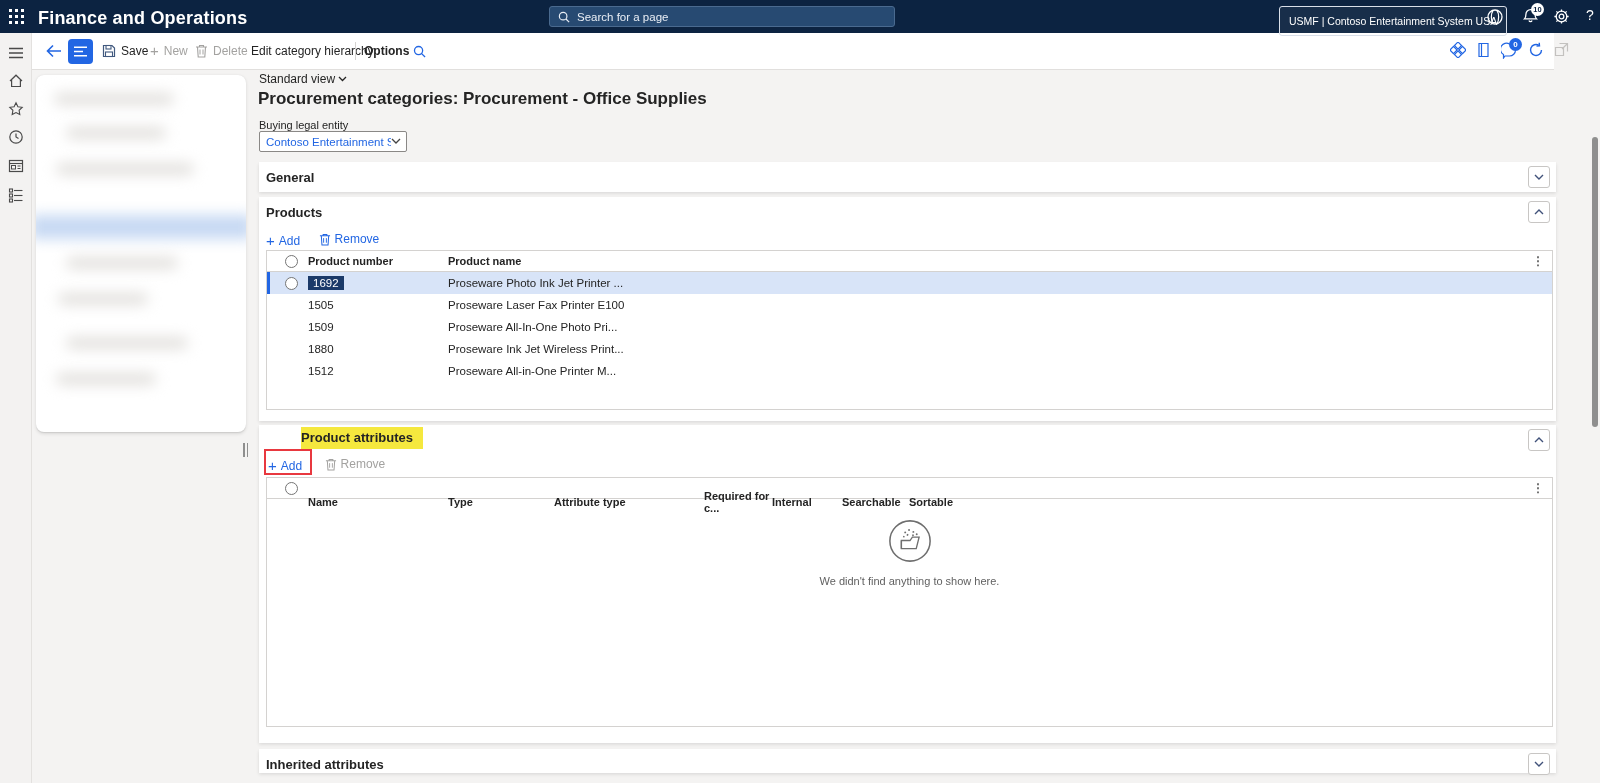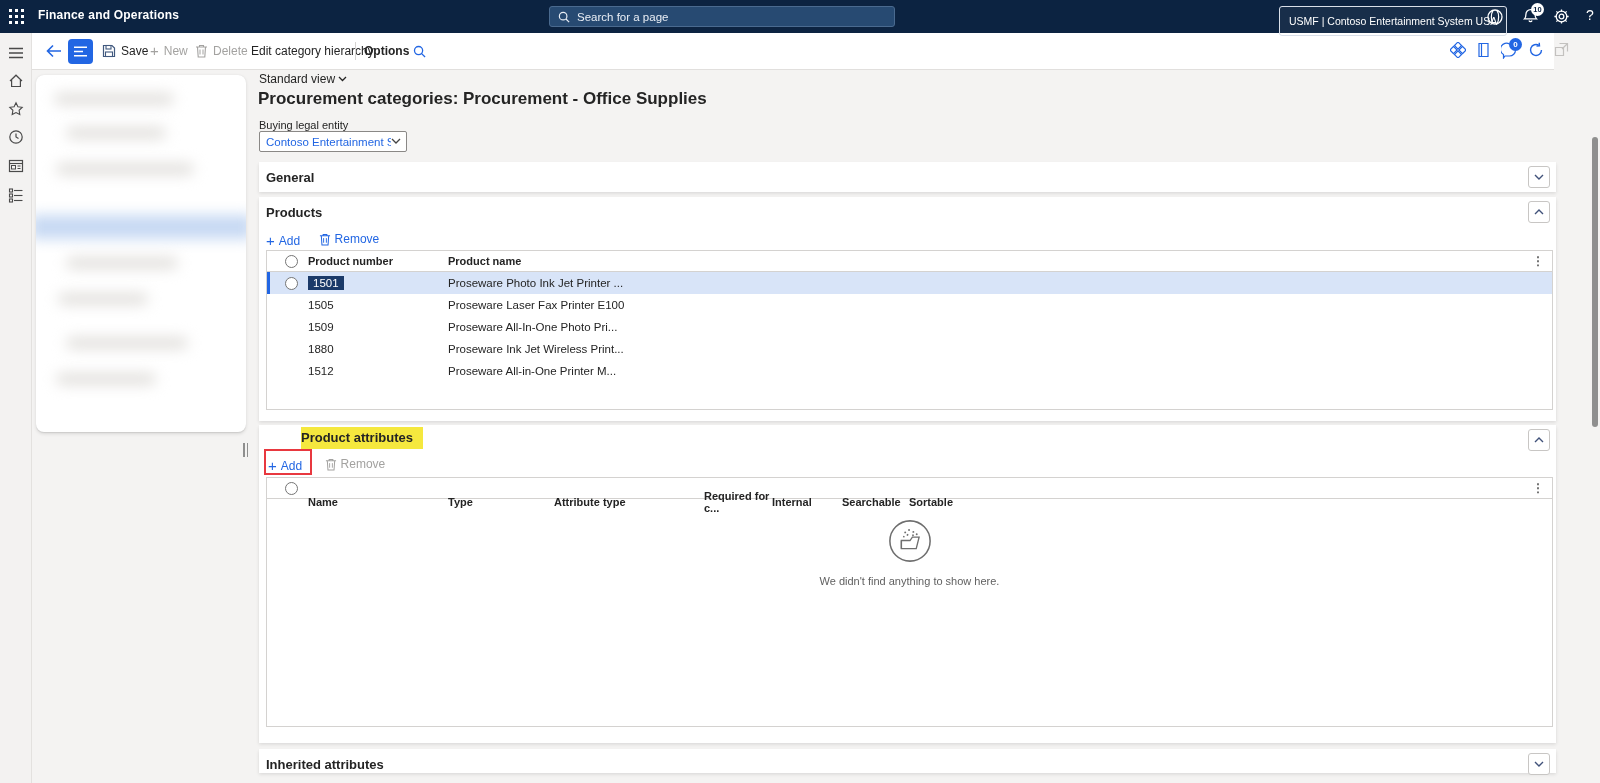--- a/index.html
+++ b/index.html
@@ -2,21 +2,21 @@
 <html><head>
 <meta charset="utf-8">
 <style>
   * { margin:0; padding:0; box-sizing:border-box; }
   html,body { width:1600px; height:783px; font-family:"Liberation Sans", sans-serif; }
   #screen { position:relative; width:1600px; height:783px; background:#f4f3f2; overflow:hidden; }
 
   
   .topbar { position:absolute; left:0; top:0; width:1600px; height:33px; background:#0c2341; display:flex; align-items:center; z-index:30; }
   .waffle { position:absolute; left:8px; top:8px; width:17px; height:17px; cursor:pointer; }
-  .app-title { position:absolute; left:38px; top:8px; color:#fff; font-size:12px; font-weight:700; letter-spacing:.2px; }
+  .app-title { position:absolute; left:38px; top:8px; color:#fff; font-size:18px; font-weight:700; letter-spacing:.2px; }
   .topsearch { position:absolute; left:549px; top:6px; width:346px; height:21px; background:#274a72; border:1px solid #4a6a8f; border-radius:3px; display:flex; align-items:center; padding-left:8px; color:#e9eef5; font-size:11.5px; gap:7px; }
   .env-badge { position:absolute; left:1279px; top:6px; height:15px; padding:14px 9px; border:1px solid #d8dee8; border-radius:3px; background:rgba(255,255,255,.05); color:#fff; font-size:10.5px; display:flex; align-items:center; white-space:nowrap; }
   .topicon { position:absolute; top:8px; width:18px; height:18px; color:#fff; }
   .bell-badge { position:absolute; left:9px; top:-5px; min-width:13px; height:13px; background:#fff; color:#0c2341; border-radius:7px; font-size:7.5px; font-weight:700; display:flex; align-items:center; justify-content:center; padding:0 2px; }
   .help-q { font-size:14px; font-weight:400; color:#fff; }
 
   
   .navrail { position:absolute; left:0; top:33px; width:32px; height:750px; background:#f3f2f1; border-right:1px solid #e3e1df; z-index:20; }
   .rail-ic { position:absolute; left:8px; width:16px; height:16px; color:#4a4a4a; }
 
@@ -330,21 +330,21 @@
             <span class="radio"></span>
           </span>
         <span class="c-num">Product number</span>
         <span class="c-name">Product name</span>
         <span class="kebab">⋮</span>
       </div>
       <div class="grid-row selected">
         <span class="c-radio">
             <span class="radio"></span>
           </span>
-        <span class="c-num"><span class="sel-chip">1501</span></span>
+        <span class="c-num"><span class="sel-chip">1692</span></span>
         <span class="c-name">Proseware Photo Ink Jet Printer ...</span>
       </div>
       <div class="grid-row">
         <span class="c-radio"></span>
         <span class="c-num">1505</span>
         <span class="c-name">Proseware Laser Fax Printer E100</span>
       </div>
       <div class="grid-row">
         <span class="c-radio"></span>
         <span class="c-num">1509</span>

